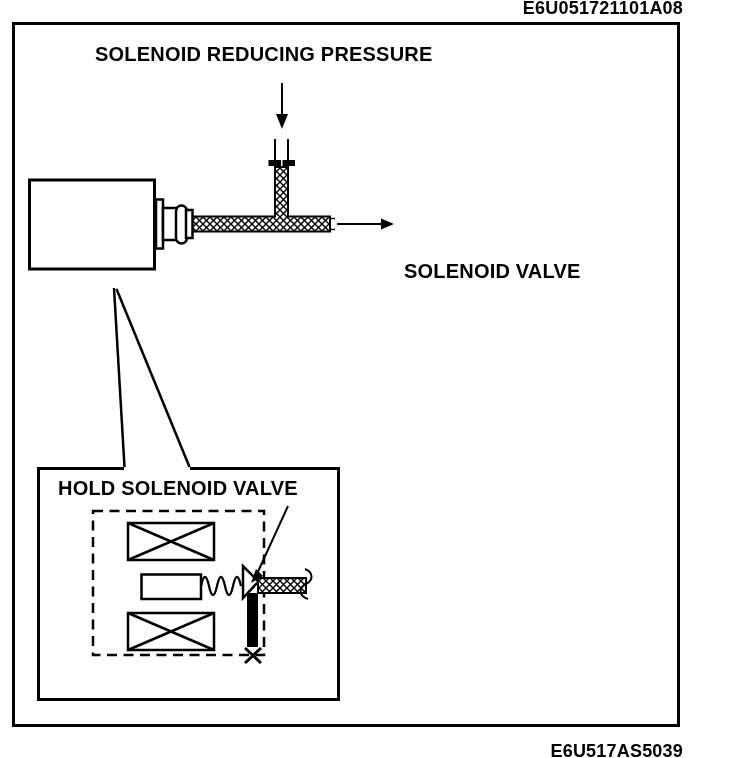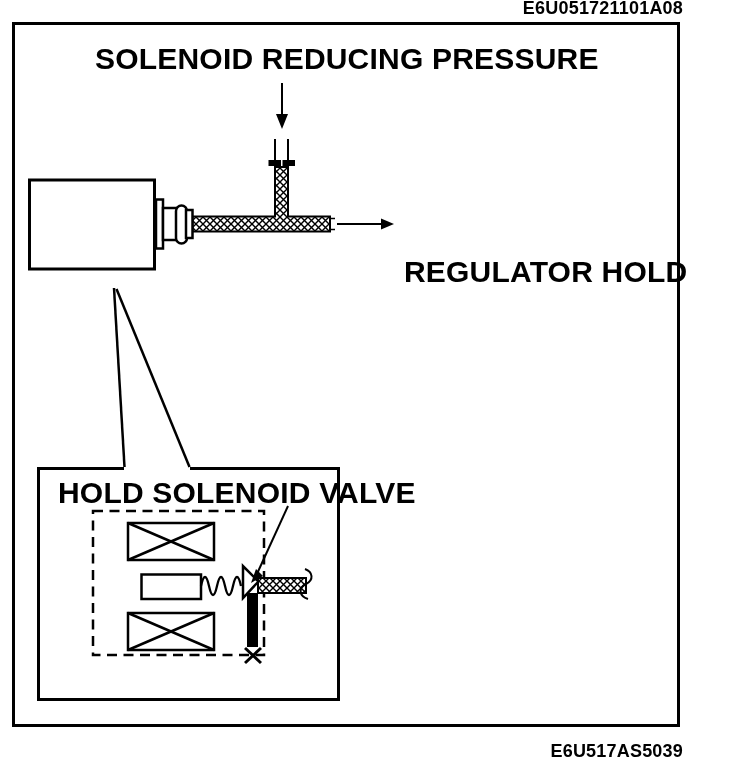--- a/index.html
+++ b/index.html
@@ -17,21 +17,21 @@
     position: absolute;
     left: 0; top: 0;
     width: 736px; height: 758px;
   }
   .label {
     position: absolute;
     white-space: pre;
     line-height: 1;
     color: #000000;
   }
-  .lbl-big  { font-size: 30px; letter-spacing: 0.2px; }
+  .lbl-big  { font-size: 20px; letter-spacing: 0.2px; }
   .lbl-code { font-size: 18px; letter-spacing: 0.2px; }
   .outlet-label { line-height: 29px; }
 </style>
 </head>
 <body>
 
 <div class="page">
 
   <svg class="art" viewBox="0 0 736 758" stroke-linecap="butt">
     <defs>
@@ -121,20 +121,20 @@
         <line x1="261" y1="648" x2="245" y2="663" stroke-width="3"></line>
       </g>
     </g>
   </svg>
 
   <div class="label lbl-code" style="top:-1px; right:53px;">E6U051721101A08</div>
 
   <div class="label lbl-big" style="left:95px; top:44px;">SOLENOID REDUCING PRESSURE</div>
 
   <div class="label lbl-big outlet-label" style="left:404px; top:199px;">
-    <div>REGULATOR HOLD</div>
+    <div>SOLENOID VALVE</div>
   </div>
 
   <div class="label lbl-big" style="left:58px; top:478px;">HOLD SOLENOID VALVE</div>
 
   <div class="label lbl-code" style="top:742px; right:53px;">E6U517AS5039</div>
 
 </div>
 
 </body></html>

